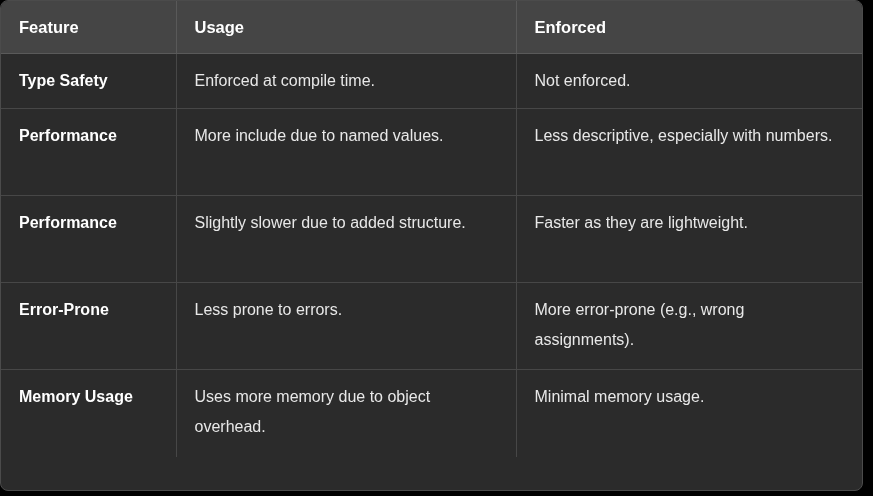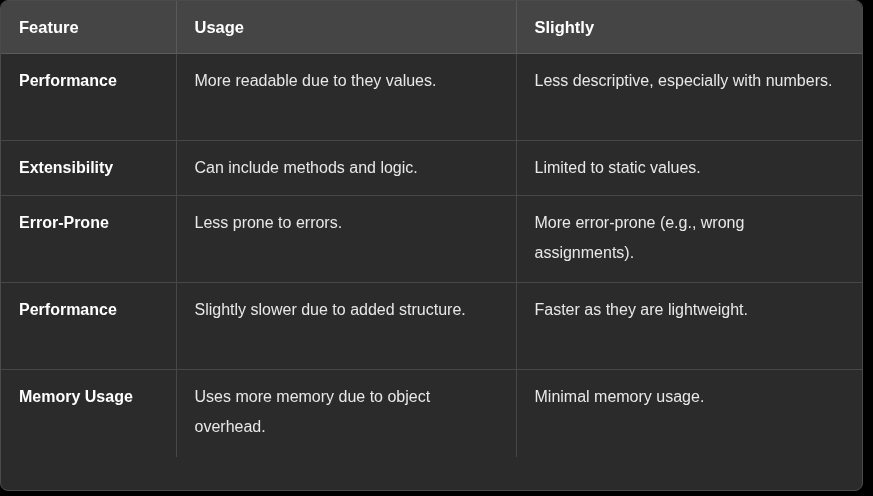--- a/index.html
+++ b/index.html
@@ -93,43 +93,43 @@
   <table class="cmp">
     <colgroup>
       <col class="c1">
       <col class="c2">
       <col class="c3">
     </colgroup>
     <thead>
       <tr>
         <th>Feature</th>
         <th>Usage</th>
-        <th>Slightly</th>
+        <th>Enforced</th>
       </tr>
     </thead>
     <tbody>
+      <tr class="r-short">
+        <td class="feature-cell">Type Safety</td>
+        <td>Enforced at compile time.</td>
+        <td>Not enforced.</td>
+      </tr>
       <tr class="r-tall">
         <td class="feature-cell">Performance</td>
-        <td>More readable due to they values.</td>
+        <td>More include due to named values.</td>
         <td>Less descriptive, especially with numbers.</td>
       </tr>
-      <tr class="r-short">
-        <td class="feature-cell">Extensibility</td>
-        <td>Can include methods and logic.</td>
-        <td>Limited to static values.</td>
+      <tr class="r-tall">
+        <td class="feature-cell">Performance</td>
+        <td>Slightly slower due to added structure.</td>
+        <td>Faster as they are lightweight.</td>
       </tr>
       <tr class="r-tall">
         <td class="feature-cell">Error-Prone</td>
         <td>Less prone to errors.</td>
         <td>More error-prone (e.g., wrong assignments).</td>
-      </tr>
-      <tr class="r-tall">
-        <td class="feature-cell">Performance</td>
-        <td>Slightly slower due to added structure.</td>
-        <td>Faster as they are lightweight.</td>
       </tr>
       <tr class="r-tall">
         <td class="feature-cell">Memory Usage</td>
         <td>Uses more memory due to object overhead.</td>
         <td>Minimal memory usage.</td>
       </tr>
     </tbody>
   </table>
 </div>
 

